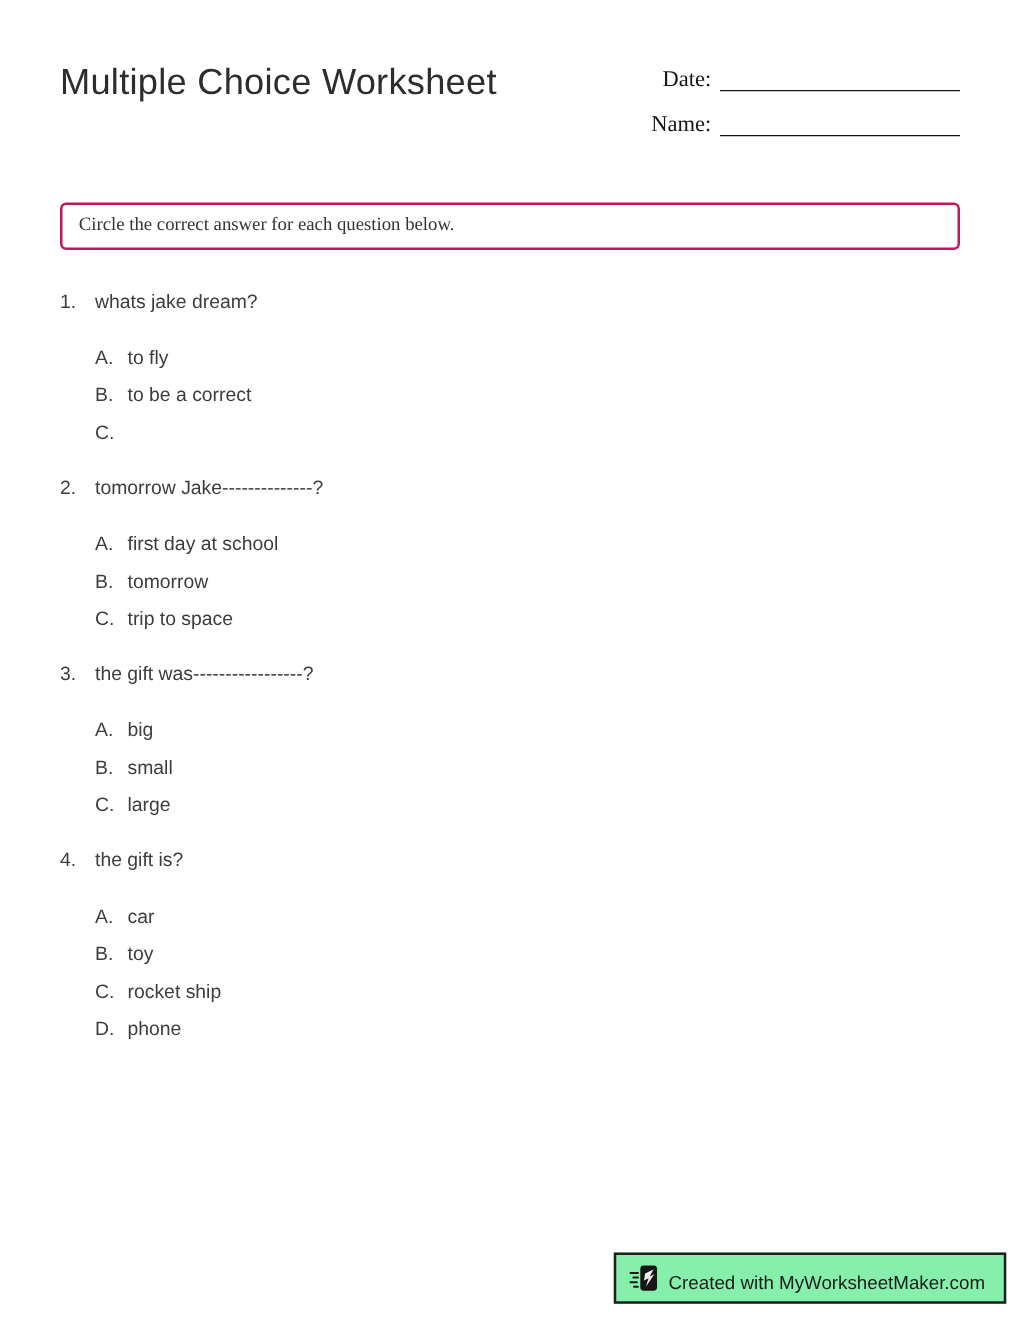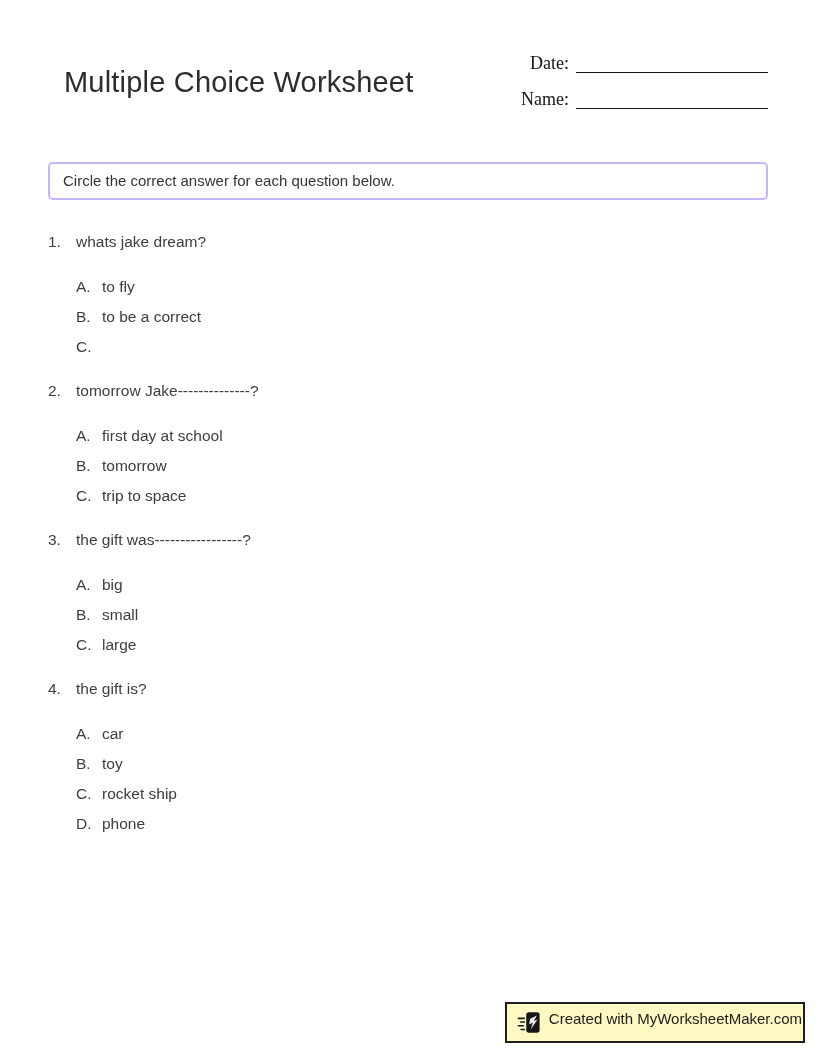--- a/index.html
+++ b/index.html
@@ -15,21 +15,21 @@
   }
 
   
   .header {
     display: flex;
     justify-content: space-between;
     align-items: flex-start;
     padding: 50px 48px 0 48px;
   }
   .title {
-    margin: 16px;
+    margin: 0;
     font-size: 29px;
     font-weight: 400;
     color: #2d2d2d;
     letter-spacing: 0.2px;
   }
   .name-date {
     font-family: "Liberation Serif", serif;
     font-size: 18px;
     color: #151515;
     margin-top: 2px;
@@ -43,25 +43,26 @@
   .field-label { margin-right: 7px; line-height: 20px; }
   .field-line {
     width: 192px;
     height: 21px;
     border-bottom: 1.6px solid #141414;
   }
 
   
   .instruction-box {
     margin: 38px 48px 0 48px;
-    border: 2px solid #c4b5fd;
+    border: 2px solid #be185d;
     border-radius: 5px;
     padding: 8px 13px 9px 13px;
     font-size: 15px;
     color: #343434;
+    font-family: Liberation Serif, serif;
   }
 
   
   .questions { margin-top: 32px; }
   .question { padding-left: 48px; margin-bottom: 19px; }
   .q-line {
     font-size: 15.5px;
     line-height: 19px;
     color: #3d3d3d;
     margin-bottom: 21px;
@@ -76,24 +77,24 @@
     color: #3d3d3d;
   }
   .opt-letter { width: 26px; flex: 0 0 26px; }
 
   
   .footer-badge {
     position: absolute;
     right: 11px;
     bottom: 13px;
     display: flex;
-    align-items: flex-start;
+    align-items: flex-end;
     border: 2px solid #1f1f1f;
-    background: #fef9c3;
-    padding: 6px 1px 6px 10px;
+    background: #86efac;
+    padding: 6px 15px 6px 10px;
     gap: 8px;
   }
   .footer-text {
     font-size: 15px;
     color: #1c1c1c;
     white-space: nowrap;
   }
   .logo-icon { display: inline-flex; }
 </style>
 </head>

